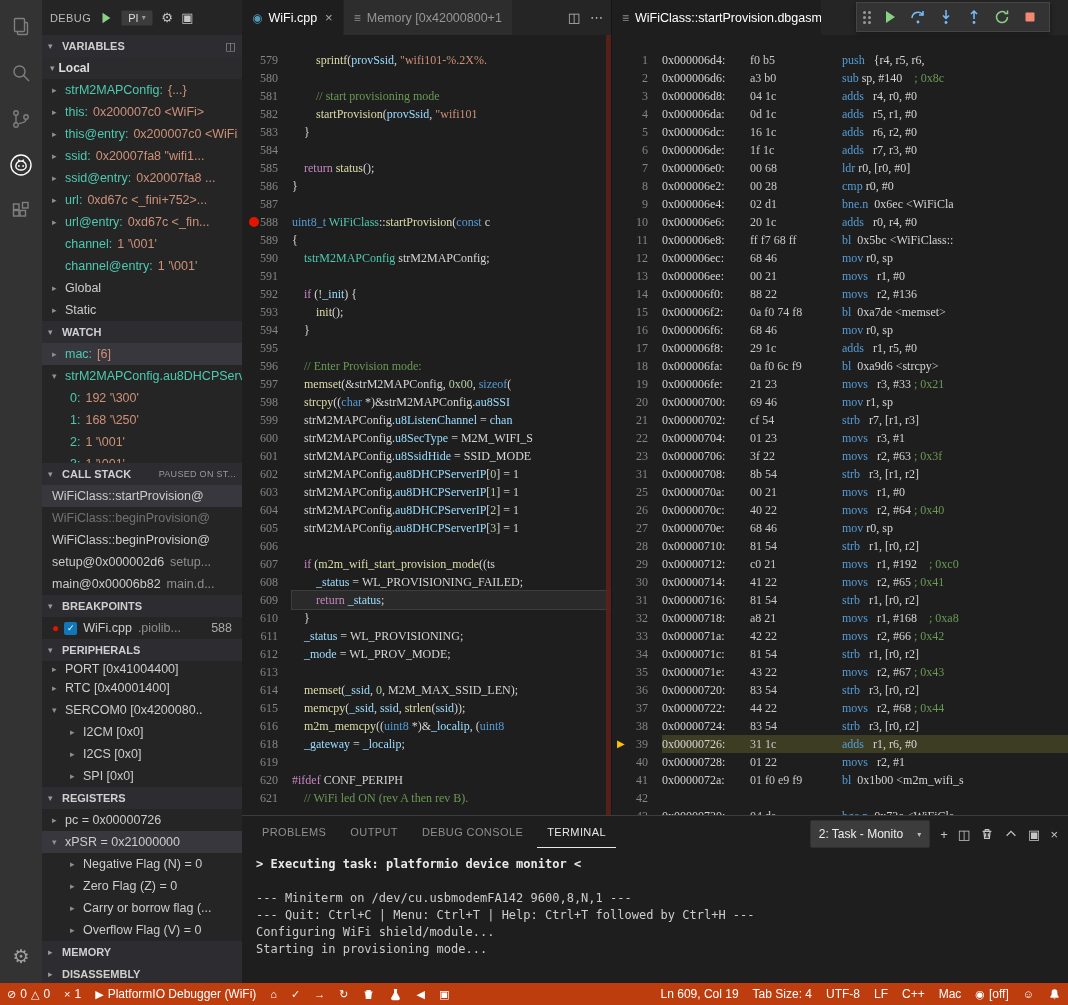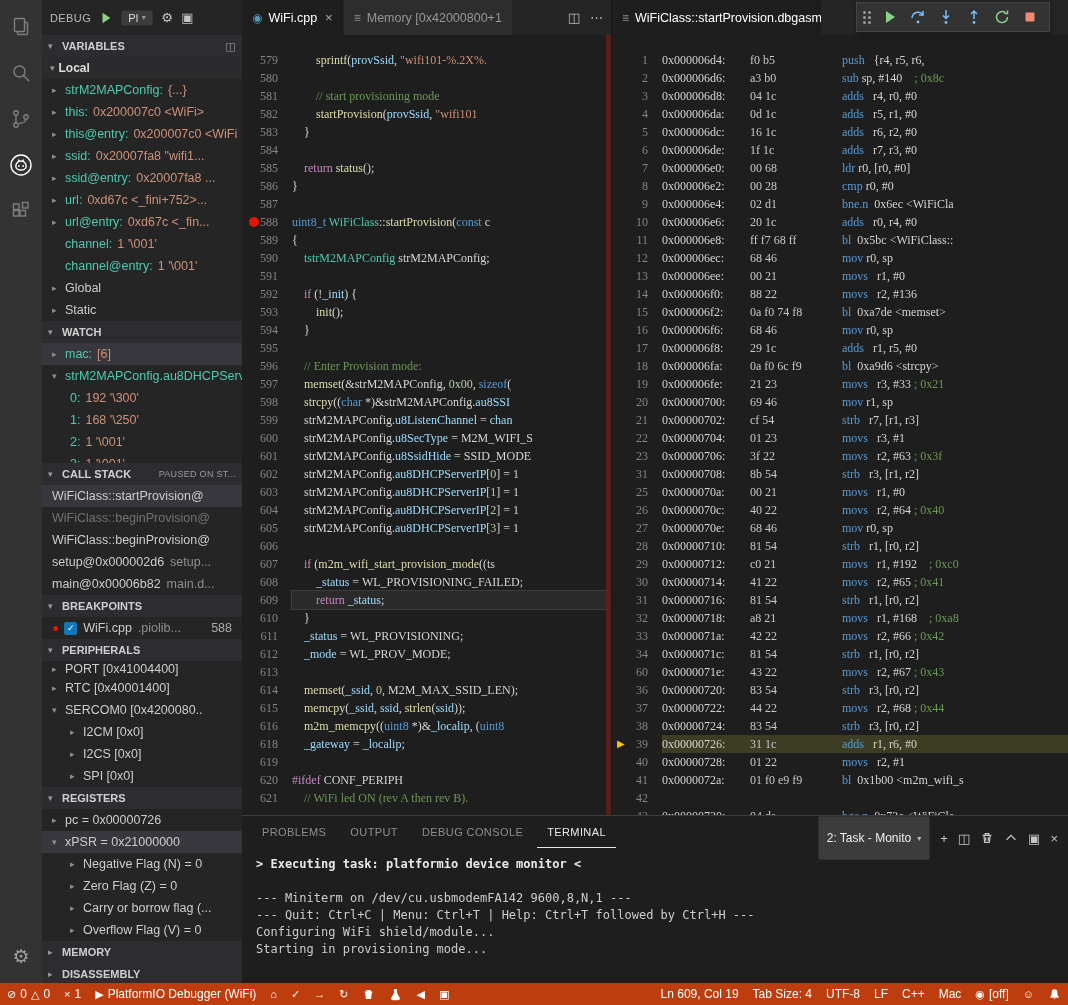--- a/index.html
+++ b/index.html
@@ -71,28 +71,28 @@
 .d-o{color:#d4d4d4}
 .d-c{color:#6a9955}
 
 .dbg-toolbar{position:absolute;left:856px;top:2px;height:30px;display:flex;align-items:center;gap:2px;background:#333;border:1px solid #454545;box-shadow:0 2px 5px rgba(0,0,0,.4);padding:0 6px;z-index:20}
 .dbg-btn{width:26px;height:26px;display:flex;align-items:center;justify-content:center;cursor:pointer}
 .dbg-btn svg{width:16px;height:16px}
 .grip{display:grid;grid-template-columns:3px 3px;grid-gap:2px;margin-right:4px;cursor:grab}
 .grip i{width:3px;height:3px;border-radius:50%;background:#9a9a9a}
 
 .panel{position:absolute;left:0;top:815px;width:826px;height:168px;background:#1e1e1e;border-top:1px solid #3c3c3c}
-.panel-header{height:32px;display:flex;align-items:flex-start;padding:0 10px}
+.panel-header{height:32px;display:flex;align-items:flex-end;padding:0 10px}
 .ptabs{display:flex;gap:4px;height:100%}
 .ptab{display:flex;align-items:center;padding:0 10px;font-size:11px;letter-spacing:.4px;color:#8f8f8f;cursor:pointer;border-bottom:1px solid transparent}
 .ptab.active{color:#e7e7e7;border-bottom-color:#e7e7e7}
 .panel-actions{margin-left:auto;display:flex;align-items:center;gap:10px;color:#c5c5c5}
 .panel-actions .pa{cursor:pointer;font-size:13px;display:flex;align-items:center}
 .panel-actions svg{width:14px;height:14px;stroke:currentColor;fill:none;stroke-width:1.4}
-.term-select{display:flex;align-items:center;gap:6px;background:#3c3c3c;border:1px solid #303030;color:#eee;font-size:12px;padding:14px 8px;border-radius:2px;cursor:pointer}
+.term-select{display:flex;align-items:center;gap:14px;background:#3c3c3c;border:1px solid #303030;color:#eee;font-size:12px;padding:6px 8px;border-radius:2px;cursor:pointer}
 .terminal{padding:8px 14px;font-family:"DejaVu Sans Mono",monospace;font-size:12px;line-height:17px;color:#ccc}
 .tline:first-child{color:#e8e8e8;font-weight:bold}
 
 .statusbar{position:absolute;left:0;top:983px;width:1068px;height:22px;display:flex;justify-content:space-between;color:#fff;font-size:12px}
 .sb-group{display:flex;align-items:center;height:22px}
 .sb-item{display:flex;align-items:center;gap:4px;padding:0 7px;height:22px;cursor:pointer;white-space:nowrap}
 .sb-ic{font-size:11px}
 .sb-item svg{width:13px;height:13px;fill:#fff}
 </style>
 </head>
@@ -474,21 +474,21 @@
             <div class="dline"><span class="gut2"><span class="lnum">25</span></span><span class="dbody"><span class="d-addr">0x0000070a:</span><span class="d-bytes">00 21</span><span class="d-m">movs</span><span class="d-o">   r1, #0</span></span></div>
             <div class="dline"><span class="gut2"><span class="lnum">26</span></span><span class="dbody"><span class="d-addr">0x0000070c:</span><span class="d-bytes">40 22</span><span class="d-m">movs</span><span class="d-o">   r2, #64 </span><span class="d-c">; 0x40</span></span></div>
             <div class="dline"><span class="gut2"><span class="lnum">27</span></span><span class="dbody"><span class="d-addr">0x0000070e:</span><span class="d-bytes">68 46</span><span class="d-m">mov</span><span class="d-o"> r0, sp</span></span></div>
             <div class="dline"><span class="gut2"><span class="lnum">28</span></span><span class="dbody"><span class="d-addr">0x00000710:</span><span class="d-bytes">81 54</span><span class="d-m">strb</span><span class="d-o">   r1, [r0, r2]</span></span></div>
             <div class="dline"><span class="gut2"><span class="lnum">29</span></span><span class="dbody"><span class="d-addr">0x00000712:</span><span class="d-bytes">c0 21</span><span class="d-m">movs</span><span class="d-o">   r1, #192    </span><span class="d-c">; 0xc0</span></span></div>
             <div class="dline"><span class="gut2"><span class="lnum">30</span></span><span class="dbody"><span class="d-addr">0x00000714:</span><span class="d-bytes">41 22</span><span class="d-m">movs</span><span class="d-o">   r2, #65 </span><span class="d-c">; 0x41</span></span></div>
             <div class="dline"><span class="gut2"><span class="lnum">31</span></span><span class="dbody"><span class="d-addr">0x00000716:</span><span class="d-bytes">81 54</span><span class="d-m">strb</span><span class="d-o">   r1, [r0, r2]</span></span></div>
             <div class="dline"><span class="gut2"><span class="lnum">32</span></span><span class="dbody"><span class="d-addr">0x00000718:</span><span class="d-bytes">a8 21</span><span class="d-m">movs</span><span class="d-o">   r1, #168    </span><span class="d-c">; 0xa8</span></span></div>
             <div class="dline"><span class="gut2"><span class="lnum">33</span></span><span class="dbody"><span class="d-addr">0x0000071a:</span><span class="d-bytes">42 22</span><span class="d-m">movs</span><span class="d-o">   r2, #66 </span><span class="d-c">; 0x42</span></span></div>
             <div class="dline"><span class="gut2"><span class="lnum">34</span></span><span class="dbody"><span class="d-addr">0x0000071c:</span><span class="d-bytes">81 54</span><span class="d-m">strb</span><span class="d-o">   r1, [r0, r2]</span></span></div>
-            <div class="dline"><span class="gut2"><span class="lnum">60</span></span><span class="dbody"><span class="d-addr">0x0000071e:</span><span class="d-bytes">43 22</span><span class="d-m">movs</span><span class="d-o">   r2, #67 </span><span class="d-c">; 0x43</span></span></div>
+            <div class="dline"><span class="gut2"><span class="lnum">35</span></span><span class="dbody"><span class="d-addr">0x0000071e:</span><span class="d-bytes">43 22</span><span class="d-m">movs</span><span class="d-o">   r2, #67 </span><span class="d-c">; 0x43</span></span></div>
             <div class="dline"><span class="gut2"><span class="lnum">36</span></span><span class="dbody"><span class="d-addr">0x00000720:</span><span class="d-bytes">83 54</span><span class="d-m">strb</span><span class="d-o">   r3, [r0, r2]</span></span></div>
             <div class="dline"><span class="gut2"><span class="lnum">37</span></span><span class="dbody"><span class="d-addr">0x00000722:</span><span class="d-bytes">44 22</span><span class="d-m">movs</span><span class="d-o">   r2, #68 </span><span class="d-c">; 0x44</span></span></div>
             <div class="dline"><span class="gut2"><span class="lnum">38</span></span><span class="dbody"><span class="d-addr">0x00000724:</span><span class="d-bytes">83 54</span><span class="d-m">strb</span><span class="d-o">   r3, [r0, r2]</span></span></div>
             <div class="dline cur"><span class="gut2"><span class="curarrow">▶</span><span class="lnum">39</span></span><span class="dbody"><span class="d-addr">0x00000726:</span><span class="d-bytes">31 1c</span><span class="d-m">adds</span><span class="d-o">   r1, r6, #0</span></span></div>
             <div class="dline"><span class="gut2"><span class="lnum">40</span></span><span class="dbody"><span class="d-addr">0x00000728:</span><span class="d-bytes">01 22</span><span class="d-m">movs</span><span class="d-o">   r2, #1</span></span></div>
             <div class="dline"><span class="gut2"><span class="lnum">41</span></span><span class="dbody"><span class="d-addr">0x0000072a:</span><span class="d-bytes">01 f0 e9 f9</span><span class="d-m">bl</span><span class="d-o">  0x1b00 &lt;m2m_wifi_s</span></span></div>
             <div class="dline"><span class="gut2"><span class="lnum">42</span></span></div>
             <div class="dline"><span class="gut2"><span class="lnum">43</span></span><span class="dbody"><span class="d-addr">0x00000730:</span><span class="d-bytes">04 da</span><span class="d-m">bge.n</span><span class="d-o">  0x73c &lt;WiFiCla</span></span></div>
           </div>
       </div>

